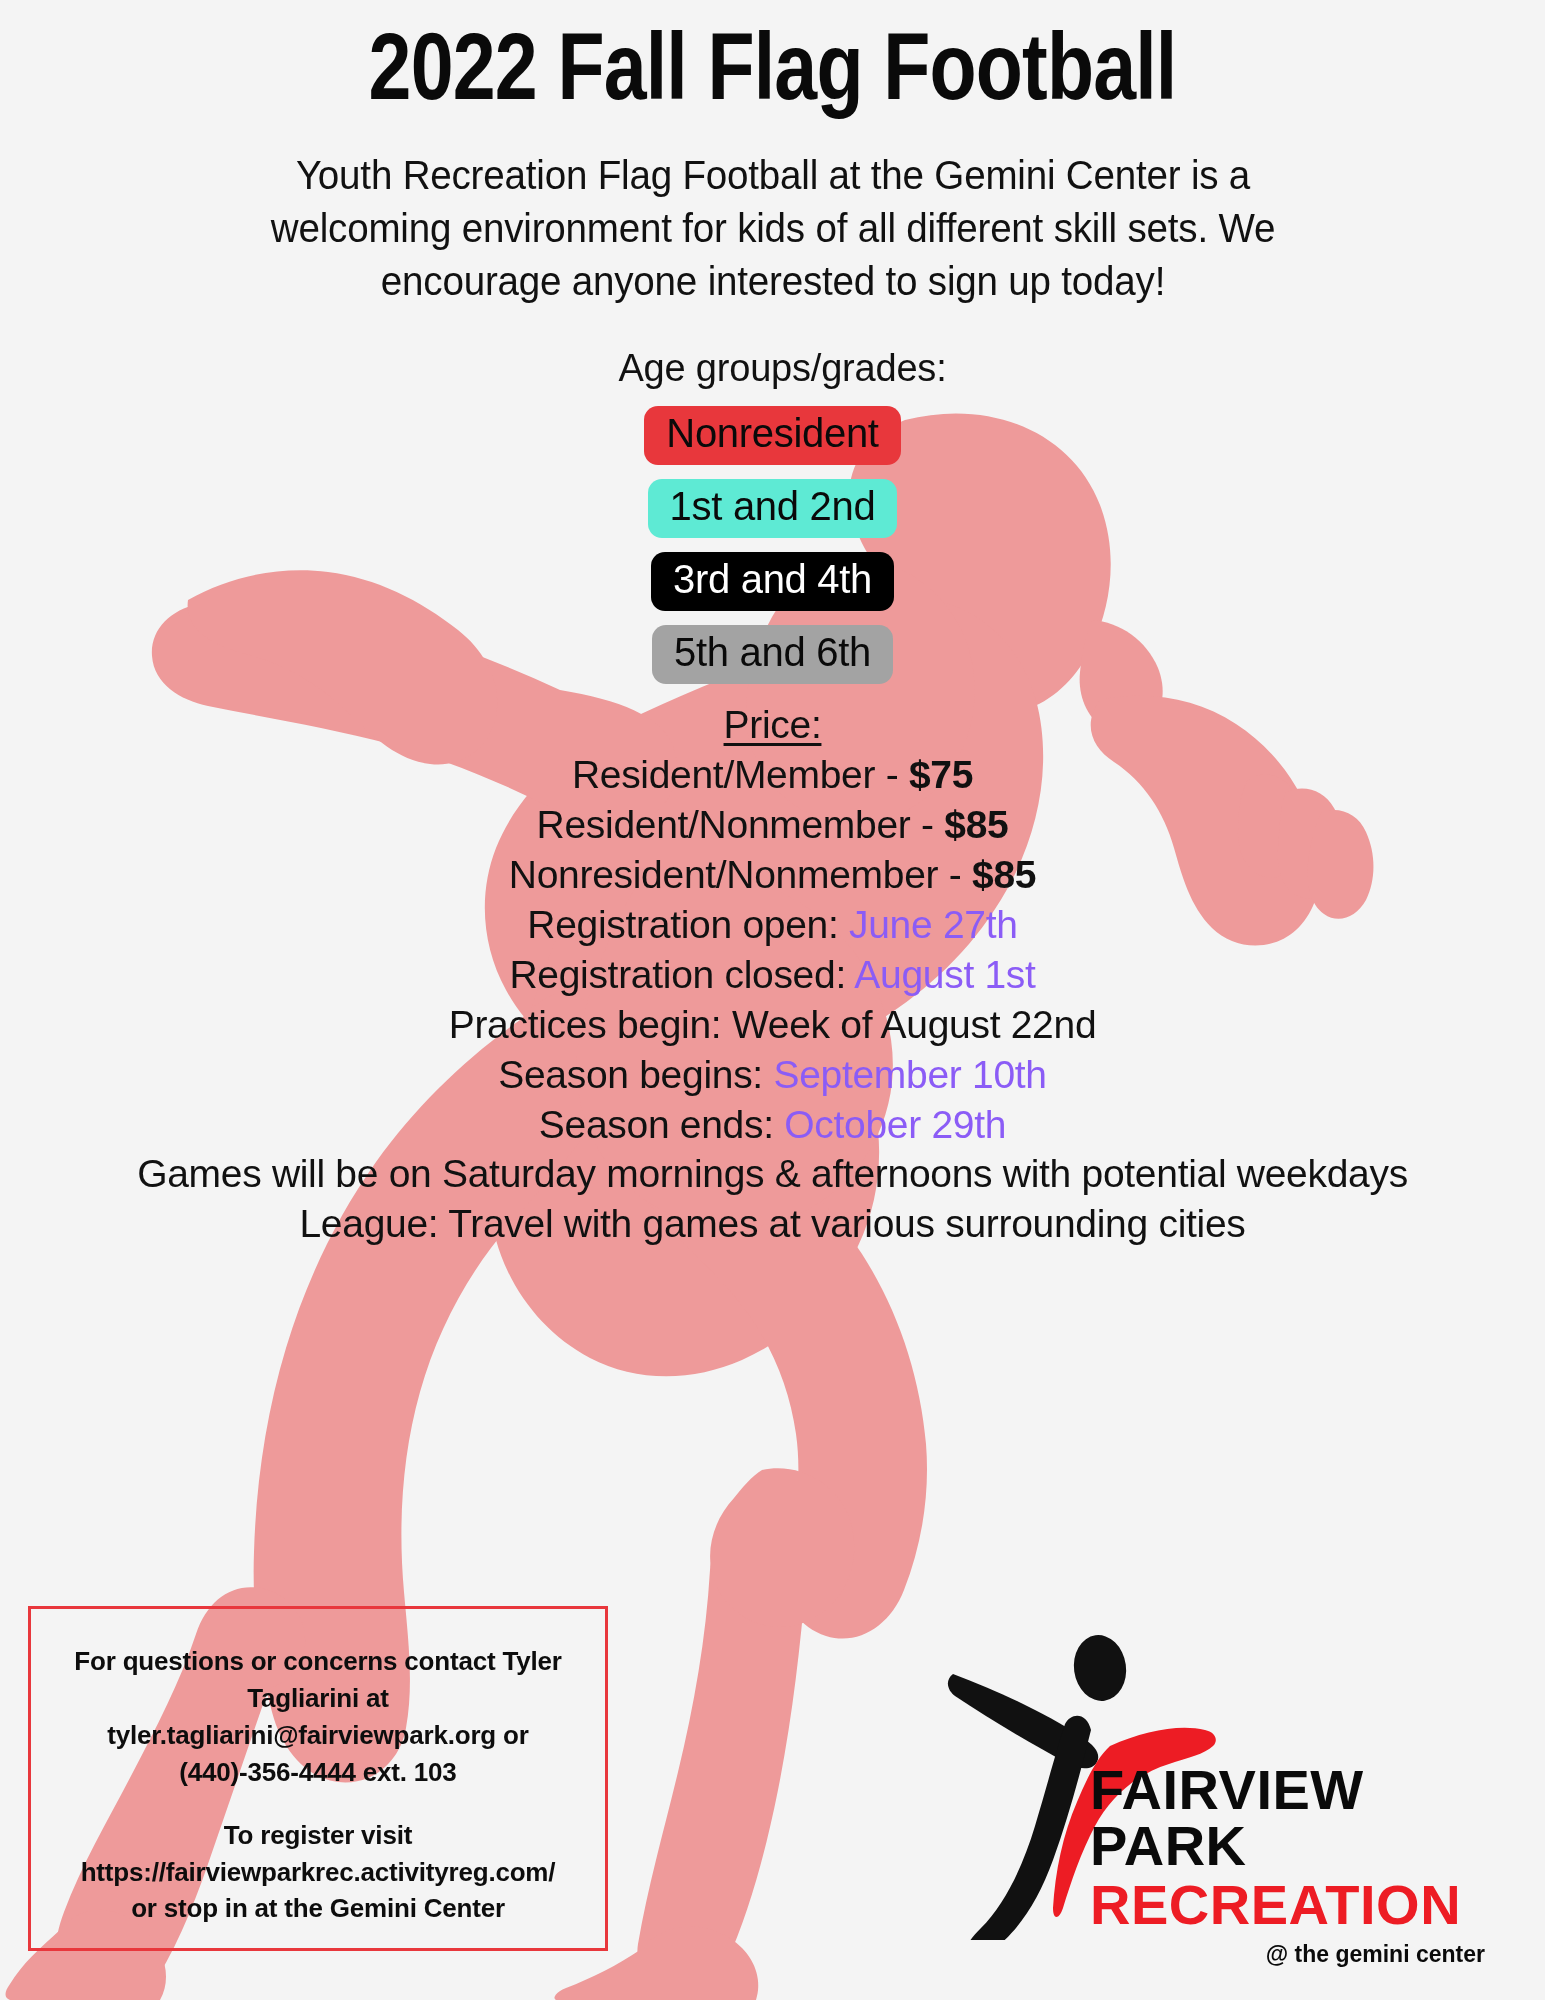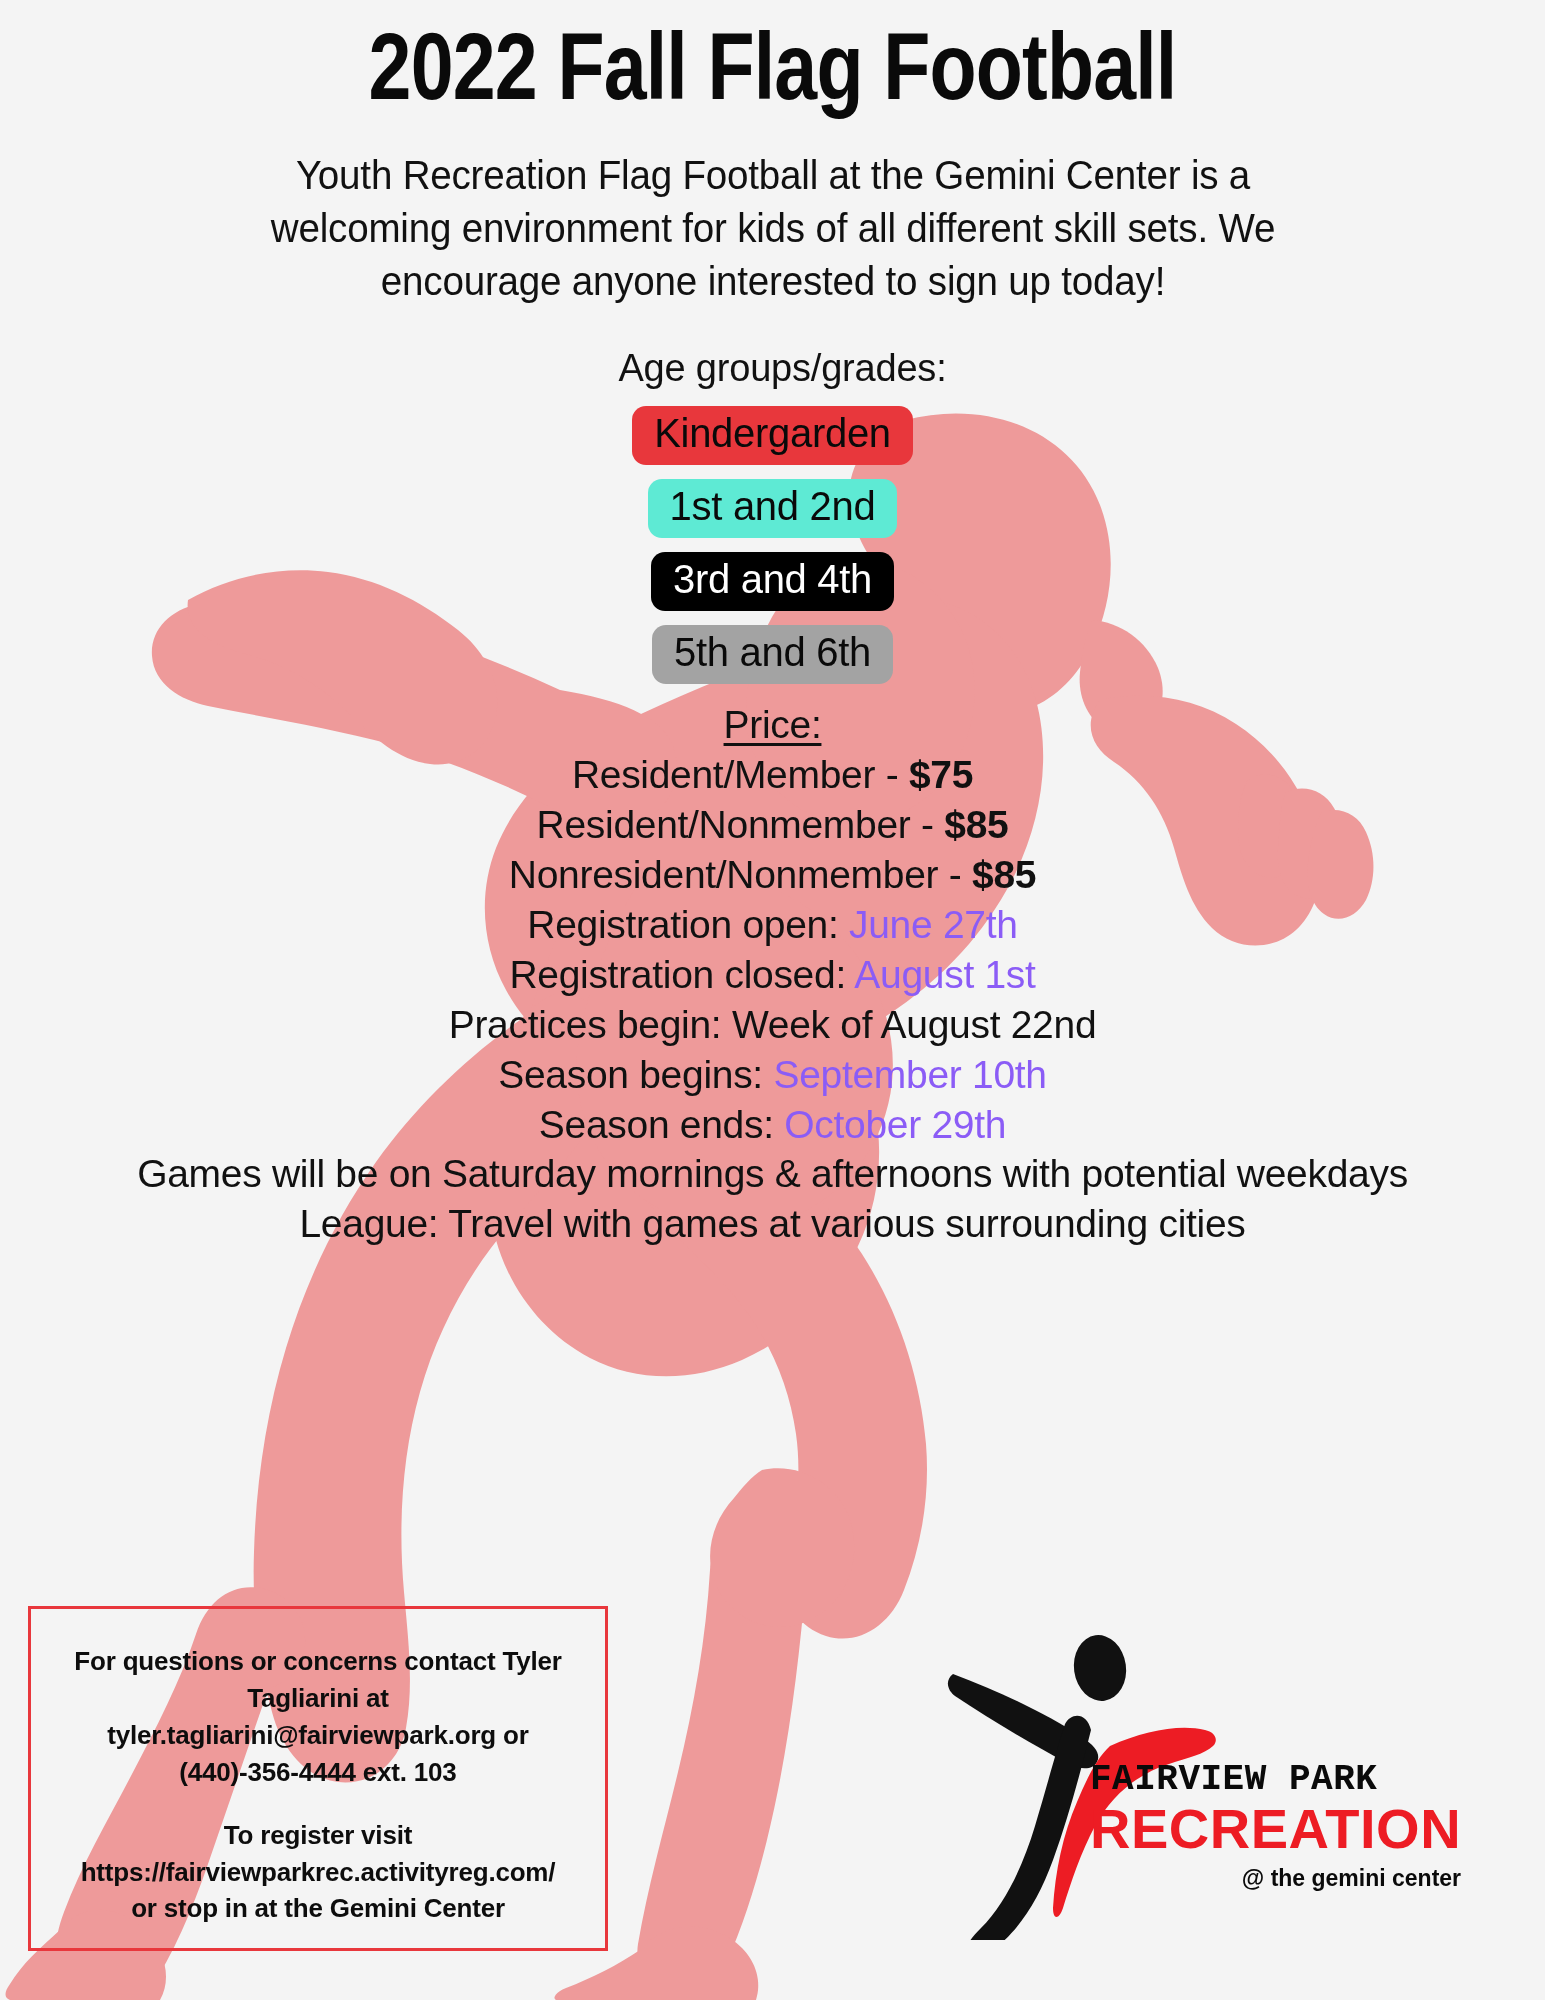--- a/index.html
+++ b/index.html
@@ -142,23 +142,23 @@
     width: 580px;
     height: 320px;
   }
   .logo-text {
     position: absolute;
     left: 185px;
     top: 142px;
     text-align: left;
   }
   .logo-line1 {
-    font-family: Liberation Mono, monospace;
-    font-weight: 700;
-    font-size: 36px;
+    font-family: Liberation Sans, sans-serif;
+    font-weight: 700;
+    font-size: 56px;
     color: #0a0a0a;
     letter-spacing: 0.5px;
     line-height: 1;
   }
   .logo-line2 {
     font-family: "Liberation Sans", sans-serif;
     font-weight: 700;
     font-size: 56px;
     color: #ed1c24;
     letter-spacing: 0.5px;
@@ -275,21 +275,21 @@
 <div class="page">
 
   <h1 class="headline">2022 Fall Flag Football</h1>
 
   <div class="intro">Youth Recreation Flag Football at the Gemini Center is a welcoming environment for kids of all different skill sets. We encourage anyone interested to sign up today!</div>
 
   <div class="agegroups-label">Age groups/grades:</div>
 
   <div class="badges">
     <div class="badge-row">
-      <span class="badge red">Kindergarden</span>
+      <span class="badge red">Nonresident</span>
     </div>
     <div class="badge-row">
       <span class="badge gray">1st and 2nd</span>
     </div>
     <div class="badge-row">
       <span class="badge black">3rd and 4th</span>
     </div>
     <div class="badge-row">
       <span class="badge white">5th and 6th</span>
     </div>

